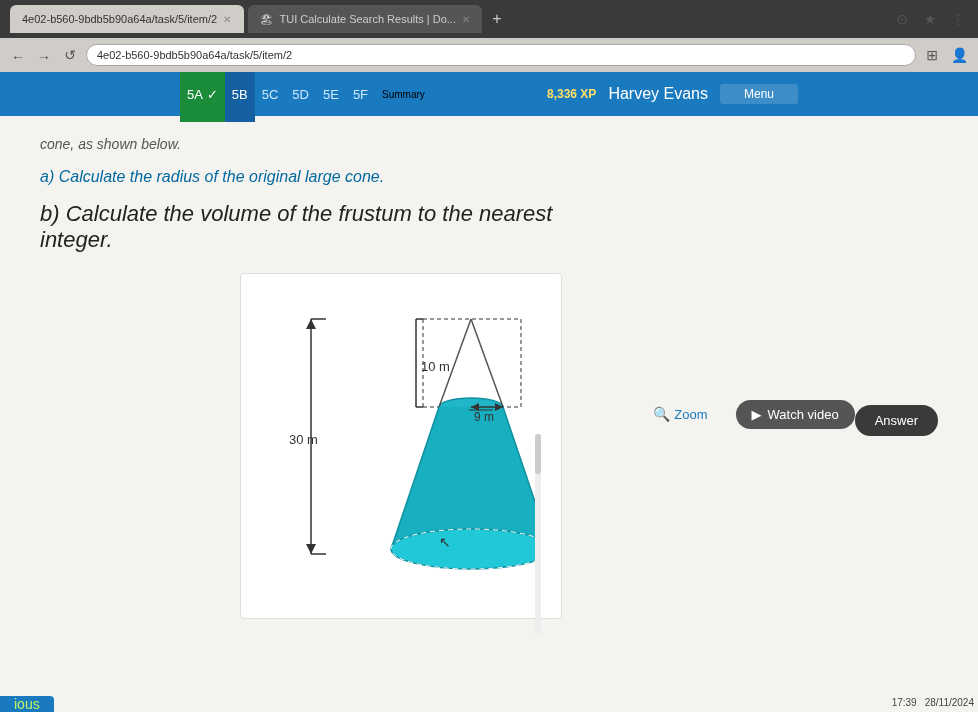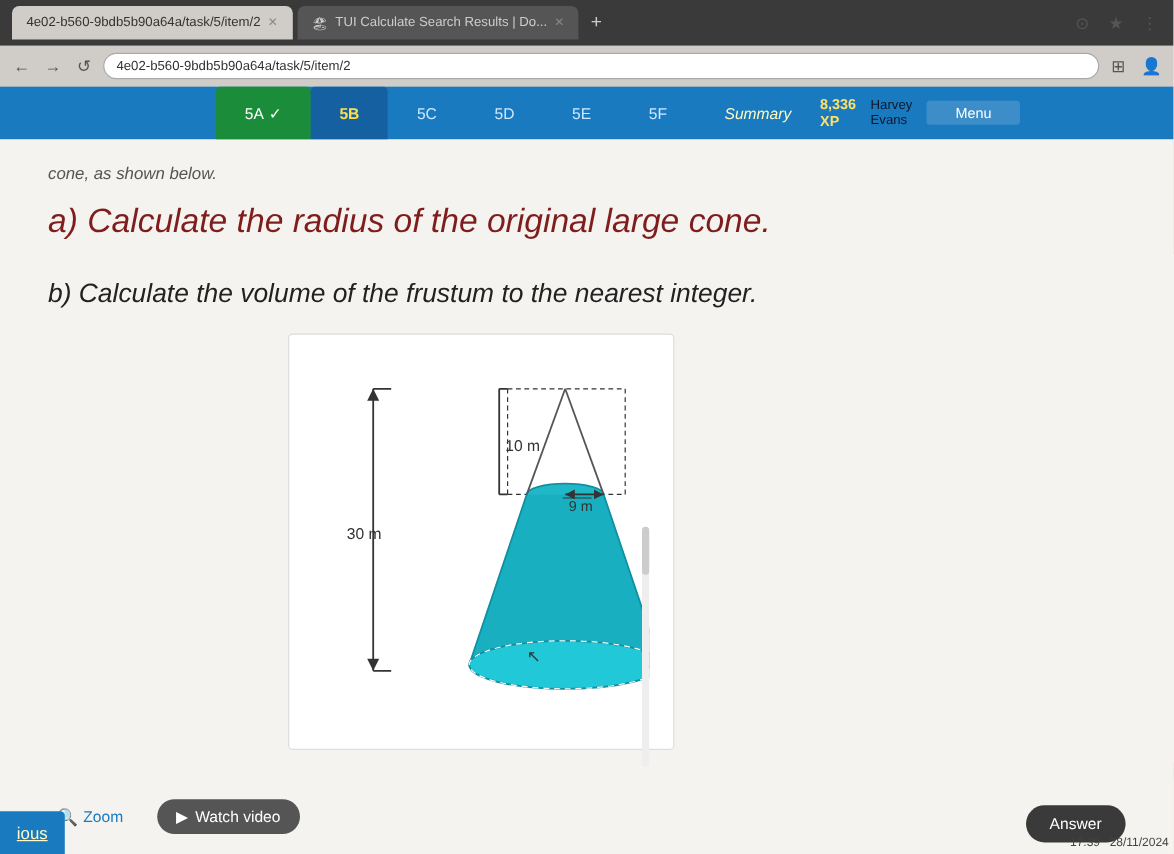--- a/index.html
+++ b/index.html
@@ -108,107 +108,105 @@
       height: 44px;
       background: #1a7abf;
       display: flex;
       align-items: center;
       padding: 0 180px 0 180px;
       gap: 0;
       z-index: 98;
     }
 
     .nav-tab {
-      padding: 8px 24px;
+      padding: 8px 7px;
       color: #cde8ff;
       font-size: 13px;
       font-weight: 500;
       cursor: pointer;
       border-radius: 4px 4px 0 0;
-      height: 44px;
+      height: 56px;
       display: flex;
       align-items: center;
     }
 
     .nav-tab.active {
       background: #1560a0;
-      color: #fde047;
-      font-weight: bold;
+      color: #ffffff;
+      font-weight: normal;
       text-align: center;
     }
 
     .nav-tab.completed {
       background: #1a8c3a;
       color: #fff;
       display: flex;
       align-items: center;
       gap: 4px;
     }
 
     .nav-tab-summary {
-      color: #fef9c3;
-      font-size: 13px;
-      font-style: italic;
+      color: #000000;
+      font-size: 10px;
     }
 
     .nav-right {
       margin-left: auto;
       display: flex;
       align-items: center;
       gap: 12px;
       color: #fff;
       font-size: 12px;
     }
 
     .xp-badge {
       color: #ffe066;
       font-size: 12px;
       font-weight: bold;
     }
 
     .user-name {
-      color: #0f172a;
-      font-size: 11px;
+      color: #ffffff;
+      font-size: 16px;
     }
 
     .menu-btn {
       color: #fff;
       font-size: 12px;
       background: rgba(255,255,255,0.15);
       padding: 3px 24px;
       border-radius: 3px;
     }
 
     
     .main-content {
       position: absolute;
       top: 116px; left: 0; right: 0; bottom: 0;
       background: #f5f3ef;
       display: flex;
-      flex-direction: column;
     }
 
     .content-area {
       flex: 1;
       padding: 20px 40px 10px 40px;
       position: relative;
     }
 
     .top-note {
       color: #555;
       font-size: 14px;
       font-style: italic;
       margin-bottom: 16px;
     }
 
     .question-a {
-      font-size: 28px;
-      color: #7f1d1d;
+      font-size: 16px;
+      color: #0369a1;
       font-style: italic;
-      margin-bottom: 32px;
+      margin-bottom: 15px;
       font-weight: 400;
     }
 
     .question-b {
       font-size: 22px;
       color: #222;
       font-style: italic;
       margin-bottom: 20px;
       font-weight: 400;
     }
@@ -477,20 +475,20 @@
       </div>
       <button class="watch-video-btn">
         <span>▶</span>
         <span>Watch video</span>
       </button>
     </div>
     <button class="answer-btn">Answer</button>
   </div>
 </div>
 
-<div class="previous-btn" style="position:absolute; bottom:0; left:0; background:#1a7abf; color:#fef9c3; padding:10px 14px; font-size:14px; border-radius:0 4px 0 0; z-index:200;text-decoration:underline;">
+<div class="previous-btn" style="position:absolute; bottom:0; left:0; background:#1a7abf; color:#bef264; padding:0 14px; font-size:14px; border-radius:0 4px 0 0; z-index:200;">
   <span>ious</span>
 </div>
 
 <div class="system-tray">
   <span>17:39</span>
   <span>28/11/2024</span>
 </div>
 
 </body></html>

